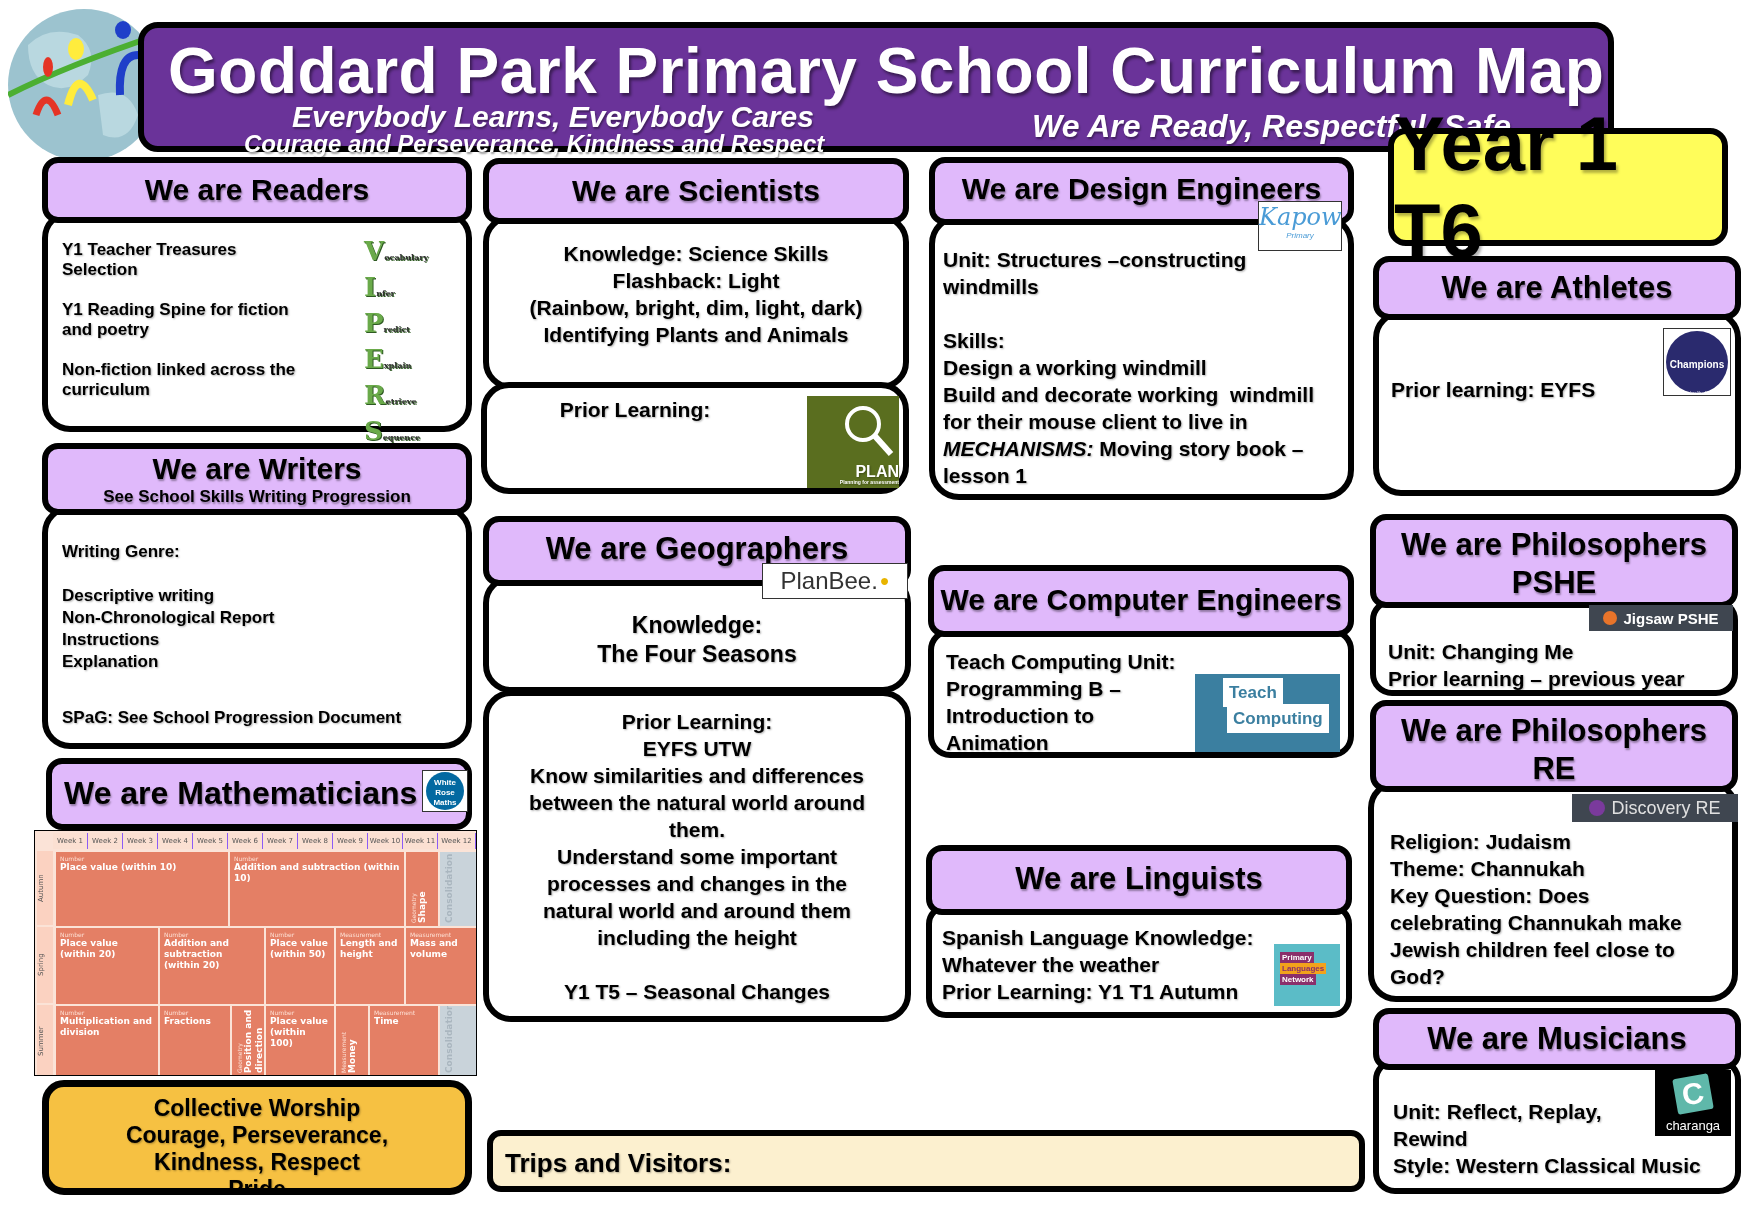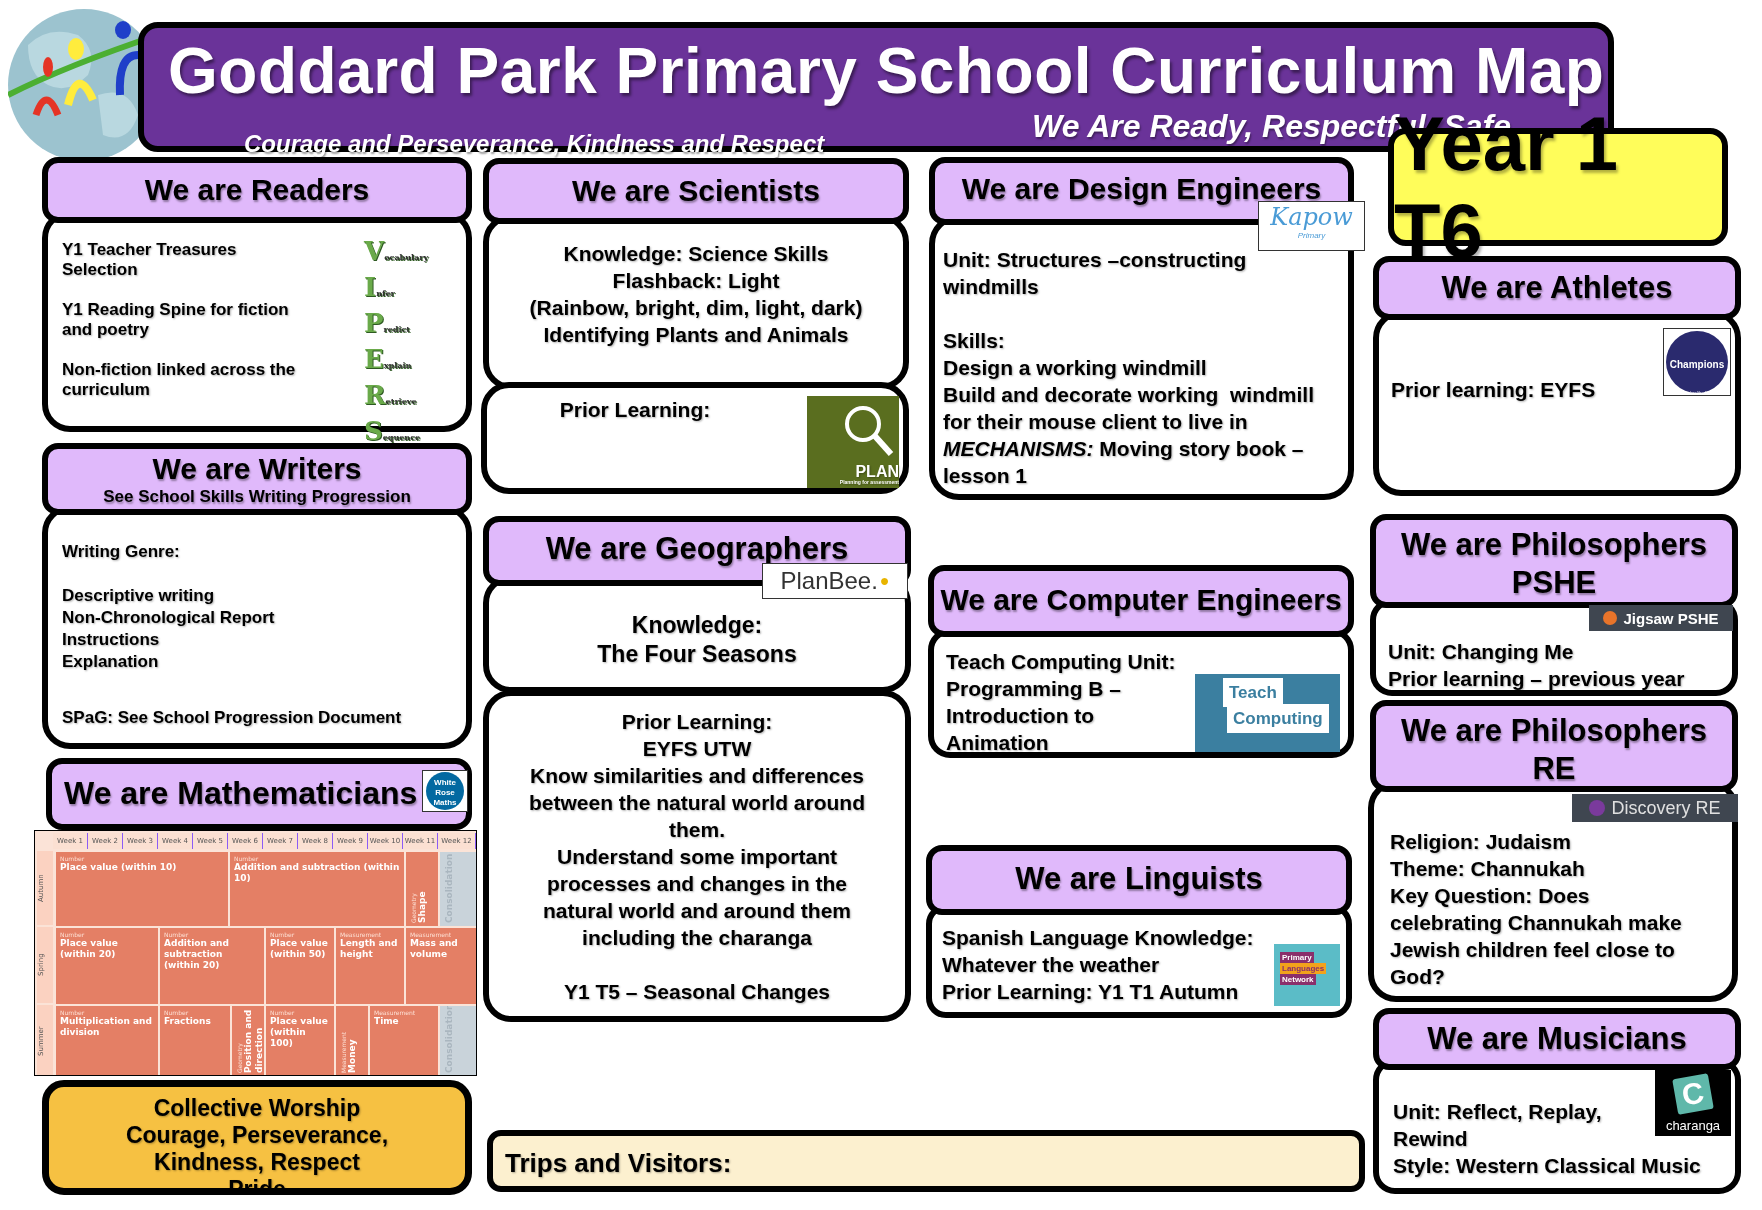--- a/index.html
+++ b/index.html
@@ -37,20 +37,21 @@
     <path d="M28 110 Q38 80 50 110" stroke="#e53425" stroke-width="7" fill="none"></path>
     <ellipse cx="68" cy="44" rx="8" ry="11" fill="#ffec3d"></ellipse>
     <path d="M60 100 Q70 60 85 95" stroke="#ffec3d" stroke-width="8" fill="none"></path>
     <ellipse cx="115" cy="25" rx="8" ry="9" fill="#1f3fc9"></ellipse>
     <path d="M112 90 Q110 50 130 50" stroke="#1f3fc9" stroke-width="8" fill="none"></path>
   </svg>
 </div>
 
 <div id="banner" class="abs">
   <div class="t">Goddard Park Primary School Curriculum Map</div>
+  <div class="s1">Everybody Learns, Everybody Cares</div>
   <div class="s2">Courage and Perseverance, Kindness and Respect</div>
   <div class="s3">We Are Ready, Respectful, Safe</div>
 </div>
 
 <div id="year" class="abs">Year 1 T6</div>
 
 <div class="abs box" style="left:42px;top:210px;width:430px;height:222px;padding:24px 14px;font-size:17px;line-height:20px;">
   <span class="line">Y1 Teacher Treasures</span>
   <span class="line">Selection</span>
   <span class="line">&nbsp;</span>
@@ -221,21 +222,21 @@
 </div>
 <div class="abs box" style="left:483px;top:690px;width:428px;height:332px;padding:12px 8px;text-align:center;font-size:21px;line-height:27px;">
   <span class="line">Prior Learning:</span>
   <span class="line">EYFS UTW</span>
   <span class="line">Know similarities and differences</span>
   <span class="line">between the natural world around</span>
   <span class="line">them.</span>
   <span class="line">Understand some important</span>
   <span class="line">processes and changes in the</span>
   <span class="line">natural world and around them</span>
-  <span class="line">including the charanga</span>
+  <span class="line">including the height</span>
   <span class="line">&nbsp;</span>
   <span class="line">Y1 T5 – Seasonal Changes</span>
 </div>
 
 <div class="abs" style="left:487px;top:1130px;width:878px;height:62px;background:#fcf0cf;border:6px solid #000;border-radius:14px;font-weight:bold;font-size:26px;padding:12px 12px;text-shadow:1px 1px 2px rgba(0,0,0,0.3);">
   <span>Trips and Visitors:</span>
 </div>
 
 <div class="abs box" style="left:929px;top:214px;width:425px;height:286px;padding:26px 8px;font-size:21px;line-height:27px;border-radius:30px;">
   <span class="line">Unit: Structures –constructing</span>
@@ -244,21 +245,21 @@
   <span class="line">Skills:</span>
   <span class="line">Design a working windmill</span>
   <span class="line">Build and decorate working  windmill</span>
   <span class="line">for their mouse client to live in</span>
   <span class="line"><i>MECHANISMS:</i><span> Moving story book –</span></span>
   <span class="line">lesson 1</span>
 </div>
 <div class="abs hdr" style="left:929px;top:157px;width:425px;height:68px;font-size:30px;line-height:52px;">
   <span>We are Design Engineers</span>
 </div>
-<div class="abs" style="left:1258px;top:201px;width:107px;height:50px;background:#fff;border:1px solid #333;text-align:center;color:#4a9bd6;">
+<div class="abs" style="left:1258px;top:201px;width:84px;height:50px;background:#fff;border:1px solid #333;text-align:center;color:#4a9bd6;">
   <div style="font-family:'DejaVu Serif',serif;font-style:italic;font-size:24px;line-height:30px;">Kapow</div>
   <div style="font-size:8px;line-height:8px;font-style:italic;">Primary</div>
 </div>
 
 <div class="abs box" style="left:928px;top:628px;width:426px;height:130px;padding:14px 12px;font-size:21px;line-height:27px;border-radius:22px;">
   <span class="line">Teach Computing Unit:</span>
   <span class="line">Programming B –</span>
   <span class="line">Introduction to</span>
   <span class="line">Animation</span>
   <div class="abs" style="right:8px;top:40px;width:145px;height:78px;background:#3b7fa0;">

